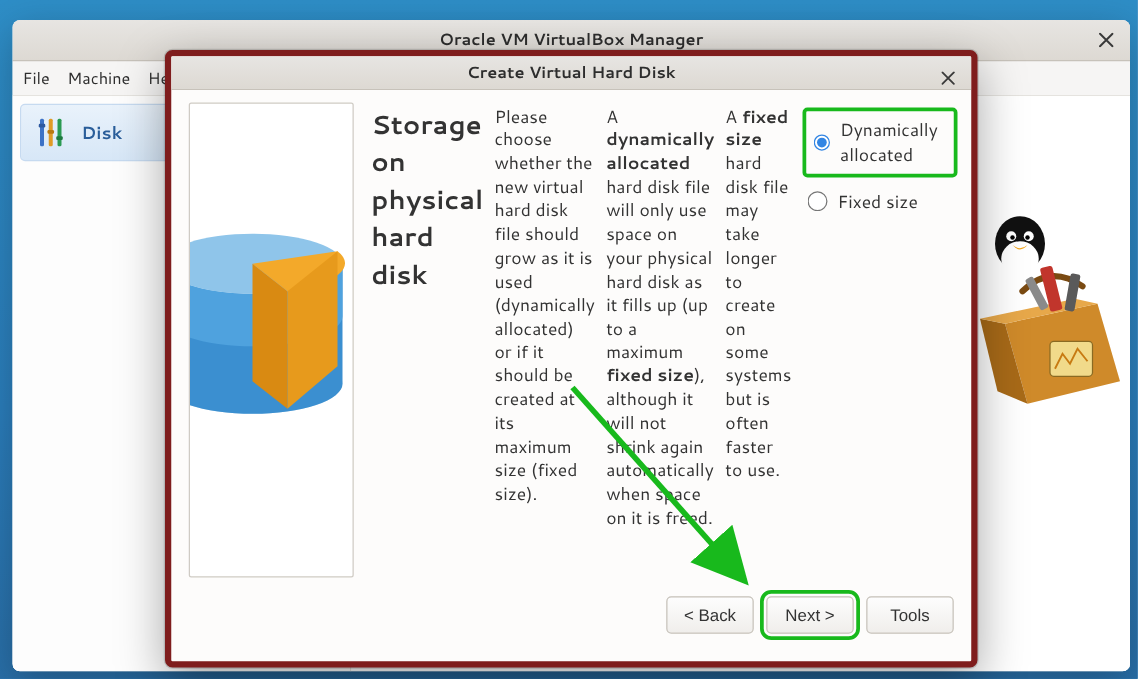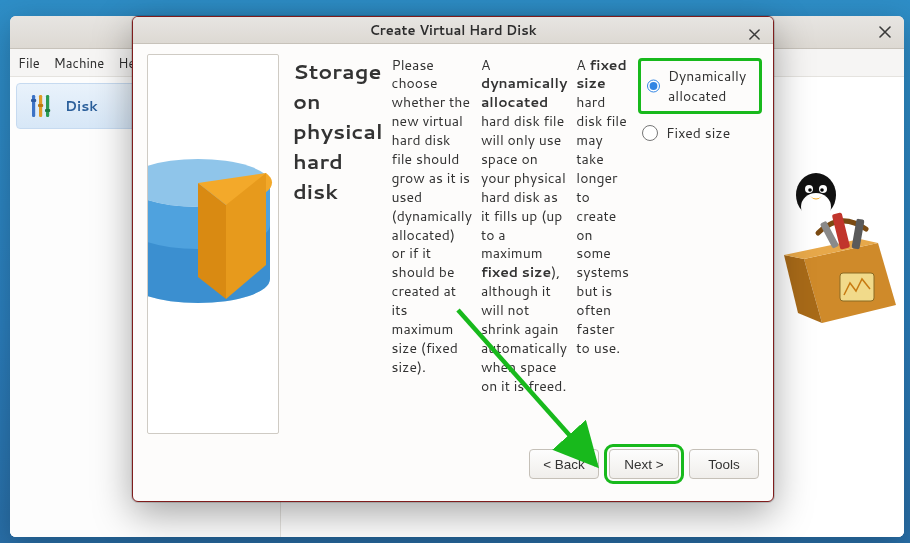--- a/index.html
+++ b/index.html
@@ -114,30 +114,30 @@
   .toolbox {
     position: absolute;
     right: 4px;
     top: 86px;
   }
 
   
   .dialog {
     position: absolute;
     left: 132px;
-    top: 16px;
+    top: 40px;
     width: 640px;
     height: 484px;
     background: #fdfcfb;
     border-radius: 6px;
     box-shadow: 0 12px 38px rgba(0,0,0,.35), 0 0 0 1px rgba(0,0,0,.14);
     display: flex;
     flex-direction: column;
     overflow: hidden;
-    border: 1px solid #7f1d1d;
+    border: 5px solid #7f1d1d;
   }
   .dialog-titlebar {
     height: 34px;
     background: linear-gradient(#e7e5e2, #ddd9d3);
     border-bottom: 1px solid #c7c2ba;
     display: flex;
     align-items: center;
     position: relative;
   }
   .dialog-titlebar .title {

